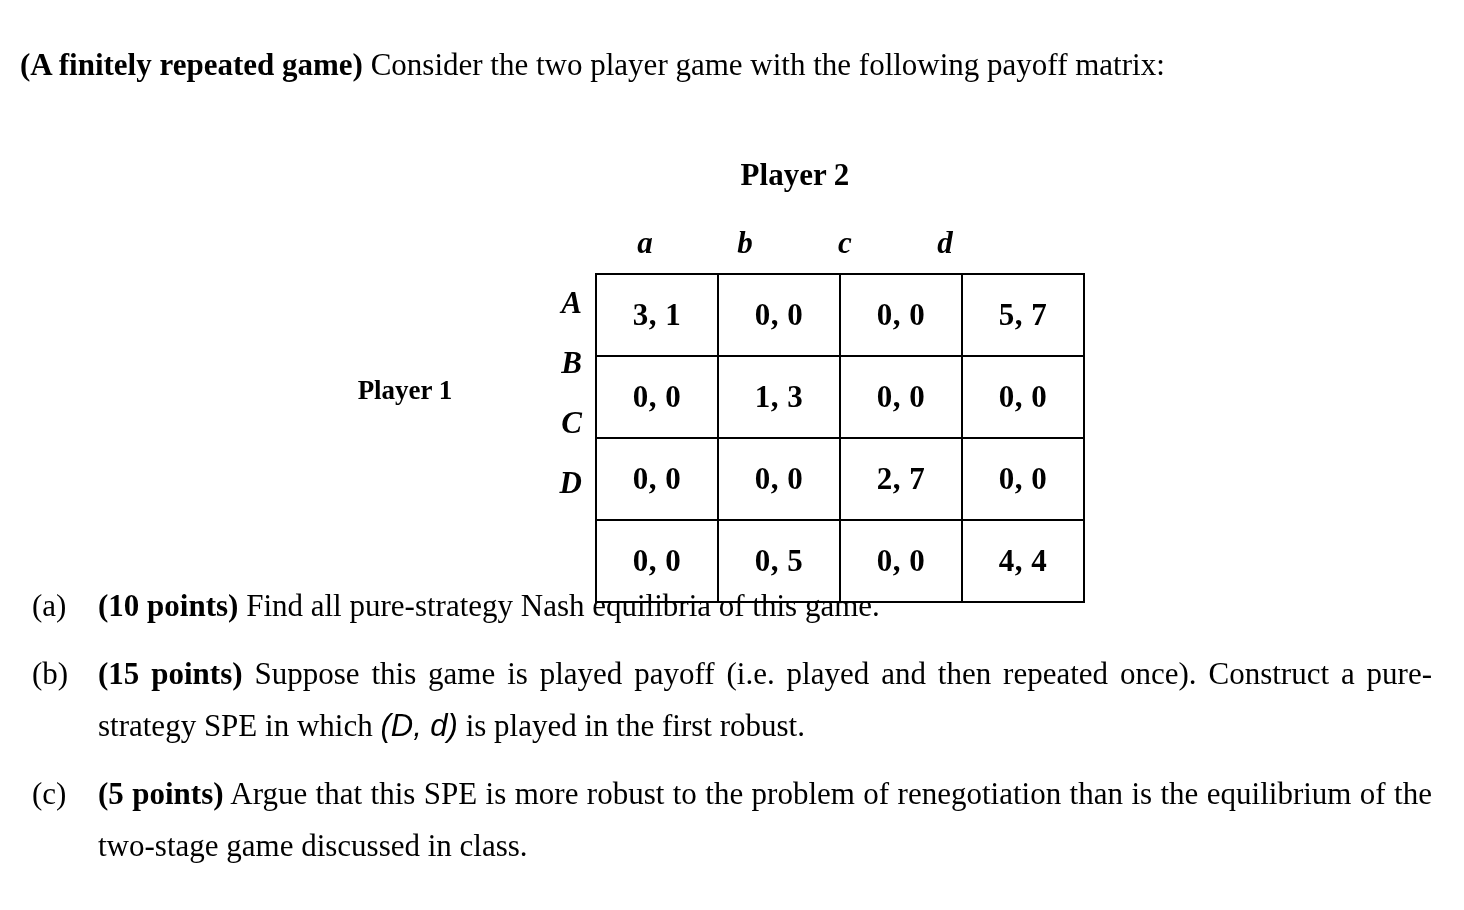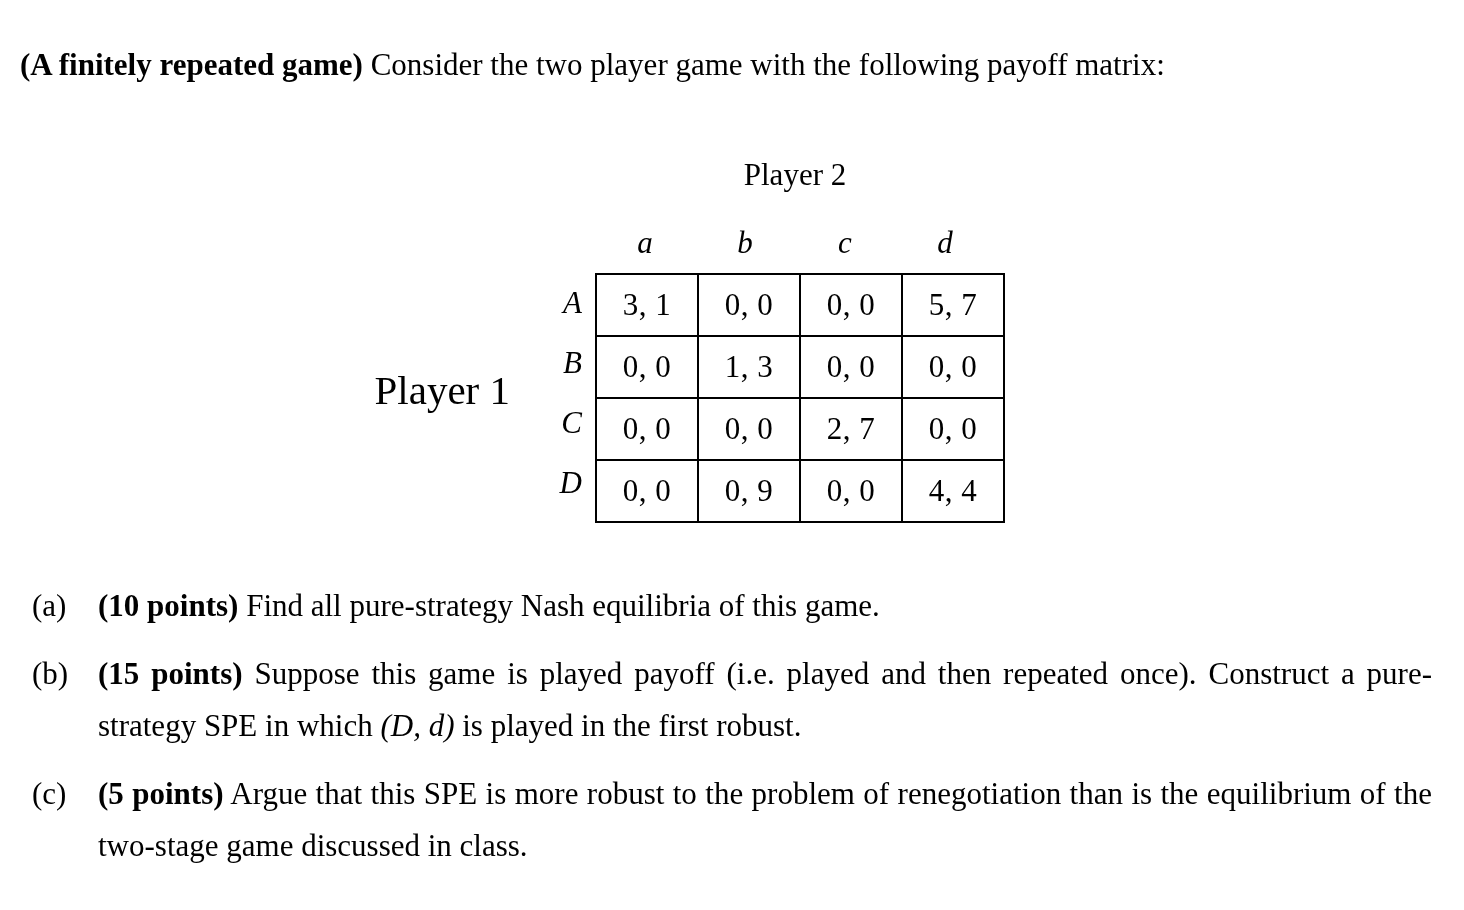--- a/index.html
+++ b/index.html
@@ -39,39 +39,40 @@
     font-weight: bold;
   }
 
   
   .matrix-block {
     position: absolute;
     left: 0;
     top: 155px;
     width: 1464px;
     height: 380px;
+    font-weight: bold;
   }
 
   .p2-label {
     position: absolute;
     left: 595px;
     top: 0px;
     width: 400px;
     text-align: center;
     font-size: 31px;
     line-height: 40px;
   }
 
   .p1-label {
     position: absolute;
     left: 300px;
     top: 215px;
     width: 210px;
-    text-align: right;
-    font-size: 41px;
+    text-align: center;
+    font-size: 27px;
     line-height: 40px;
   }
 
   .col-heads {
     position: absolute;
     left: 595px;
     top: 68px;
     width: 400px;
     display: flex;
   }
@@ -106,21 +107,21 @@
     table-layout: fixed;
     width: 400px;
   }
   .payoff-table td {
     width: 100px;
     height: 60px;
     border: 2px solid #000000;
     text-align: center;
     vertical-align: middle;
     font-size: 31px;
-    padding: 0;
+    padding: 10px;
     letter-spacing: 0.5px;
   }
 
   
   .qlist {
     position: absolute;
     left: 0;
     top: 580px;
     width: 1464px;
   }
@@ -141,21 +142,21 @@
     width: 60px;
     text-align: left;
     font-size: 31px;
     line-height: 52px;
   }
   .qitem .pts {
     font-weight: bold;
   }
   .mathit {
     font-style: italic;
-    font-family: Liberation Serif, serif;
+    font-family: Liberation Sans, sans-serif;
   }
 </style>
 </head>
 <body>
 
 <div class="page">
 
   <p class="intro">
     <span class="lead">(A finitely repeated game)</span><span> Consider the two player game with the following payoff matrix:</span>
   </p>
@@ -194,21 +195,21 @@
           <td>0, 0</td>
         </tr>
         <tr>
           <td>0, 0</td>
           <td>0, 0</td>
           <td>2, 7</td>
           <td>0, 0</td>
         </tr>
         <tr>
           <td>0, 0</td>
-          <td>0, 9</td>
+          <td>0, 5</td>
           <td>0, 0</td>
           <td>4, 4</td>
         </tr>
       </tbody>
     </table>
   </div>
 
   <div class="qlist">
 
     <div class="qitem">

